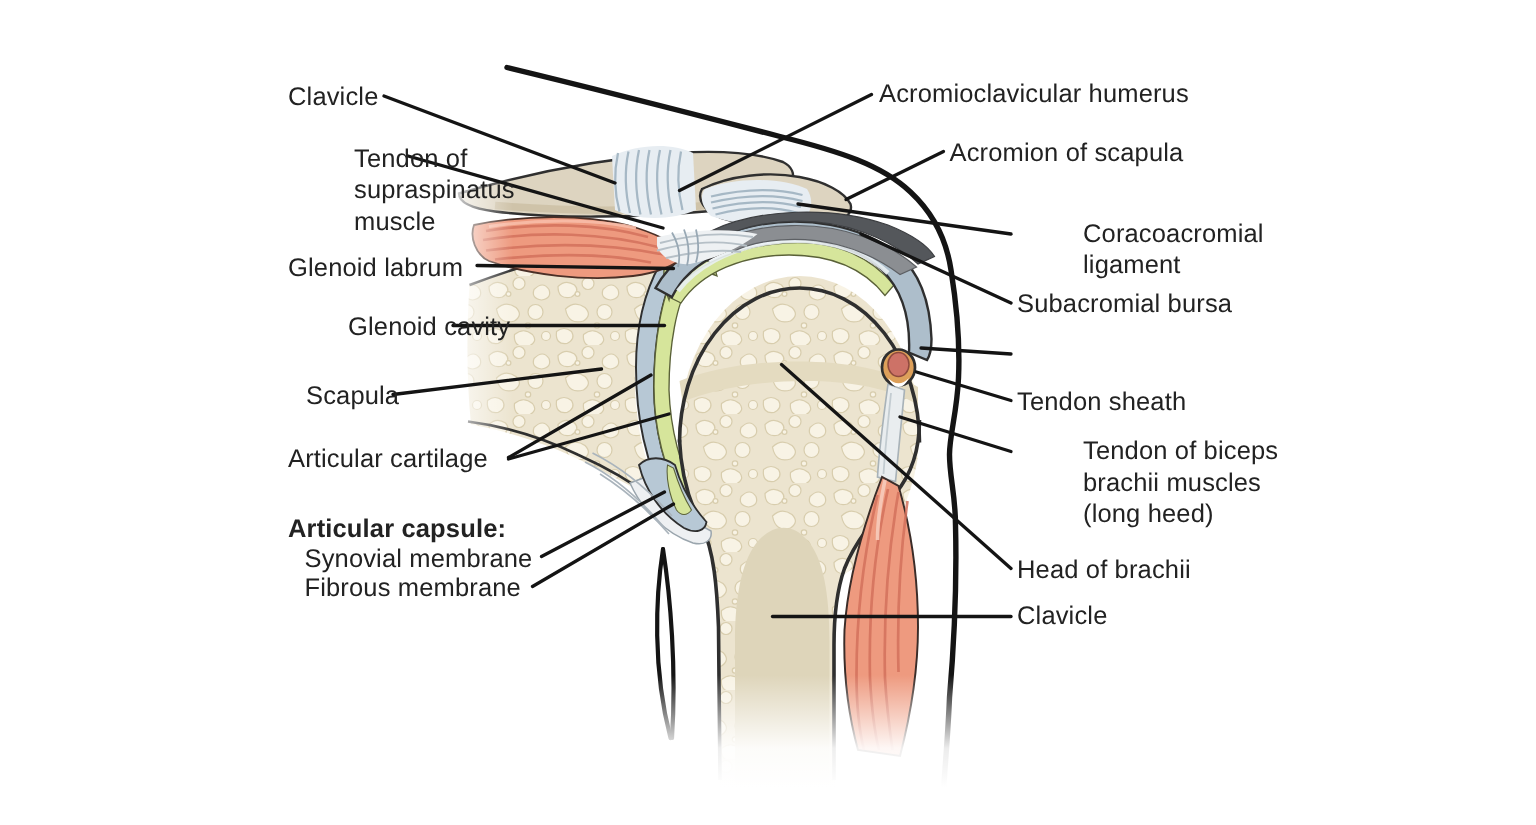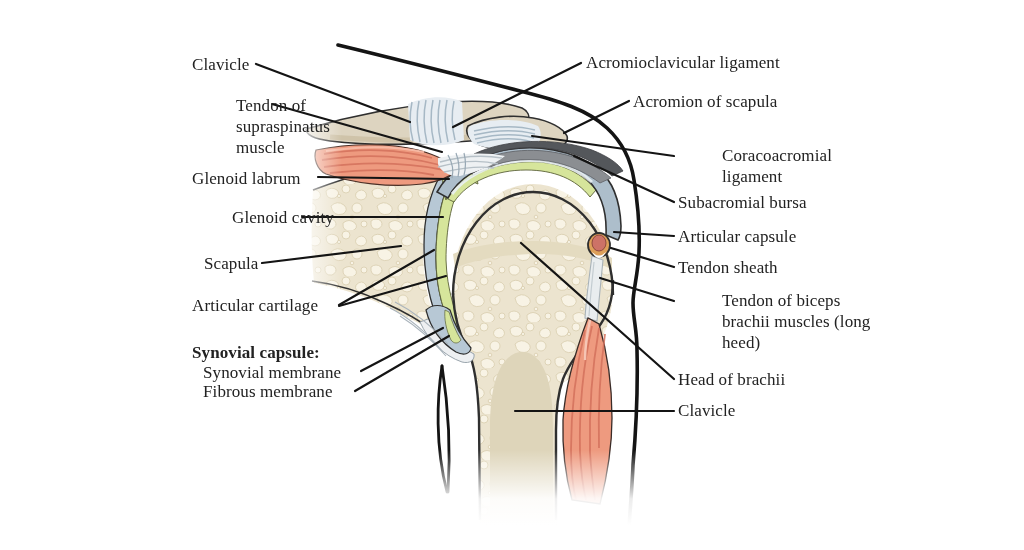--- a/index.html
+++ b/index.html
@@ -1,18 +1,18 @@
 <!DOCTYPE html>
 <html><head>
 <meta charset="utf-8">
 <style>
   html,body{margin:0;padding:0;background:#ffffff;}
   .stage{
     position:relative;width:1024px;height:550px;overflow:hidden;
-    background:#ffffff;font-family:Liberation Serif, serif;
+    background:#ffffff;font-family:Liberation Sans, sans-serif;
   }
   .stage svg{position:absolute;left:0;top:0;}
   .lbl{
     position:absolute;font-size:17px;line-height:21px;color:#222222;
     white-space:nowrap;letter-spacing:0.1px;
   }
   .lbl.wrap{white-space:normal;margin-left:44px;}
   .lbl.bold{font-weight:700;}
 </style>
 </head>
@@ -219,26 +219,25 @@
     <path d="M674,411 L515,411"></path>
   </g>
 </svg>
 
   <div class="lbl" style="left:192px;top:54px;">Clavicle</div>
   <div class="lbl wrap" style="left:192px;top:95px;width:120px;">Tendon of supraspinatus muscle</div>
   <div class="lbl" style="left:192px;top:168px;">Glenoid labrum</div>
   <div class="lbl" style="left:200px;top:207px;margin-left:32px;">Glenoid cavity</div>
   <div class="lbl" style="left:204px;top:253px;">Scapula</div>
   <div class="lbl" style="left:192px;top:295px;">Articular cartilage</div>
-  <div class="lbl bold" style="left:192px;top:342px;">Synovial capsule:</div>
+  <div class="lbl bold" style="left:192px;top:342px;">Articular capsule:</div>
   <div class="lbl" style="left:203px;top:362px;">Synovial membrane</div>
   <div class="lbl" style="left:203px;top:381px;">Fibrous membrane</div>
 
-  <div class="lbl" style="left:586px;top:52px;">Acromioclavicular ligament</div>
+  <div class="lbl" style="left:586px;top:52px;">Acromioclavicular humerus</div>
   <div class="lbl" style="left:633px;top:91px;">Acromion of scapula</div>
   <div class="lbl wrap" style="left:678px;top:145px;width:136px;">Coracoacromial ligament</div>
   <div class="lbl" style="left:678px;top:192px;">Subacromial bursa</div>
-  <div class="lbl" style="left:678px;top:226px;">Articular capsule</div>
   <div class="lbl" style="left:678px;top:257px;">Tendon sheath</div>
   <div class="lbl wrap" style="left:678px;top:290px;width:152px;">Tendon of biceps brachii muscles (long heed)</div>
   <div class="lbl" style="left:678px;top:369px;">Head of brachii</div>
   <div class="lbl" style="left:678px;top:400px;">Clavicle</div>
 </div>
 
 </body></html>

